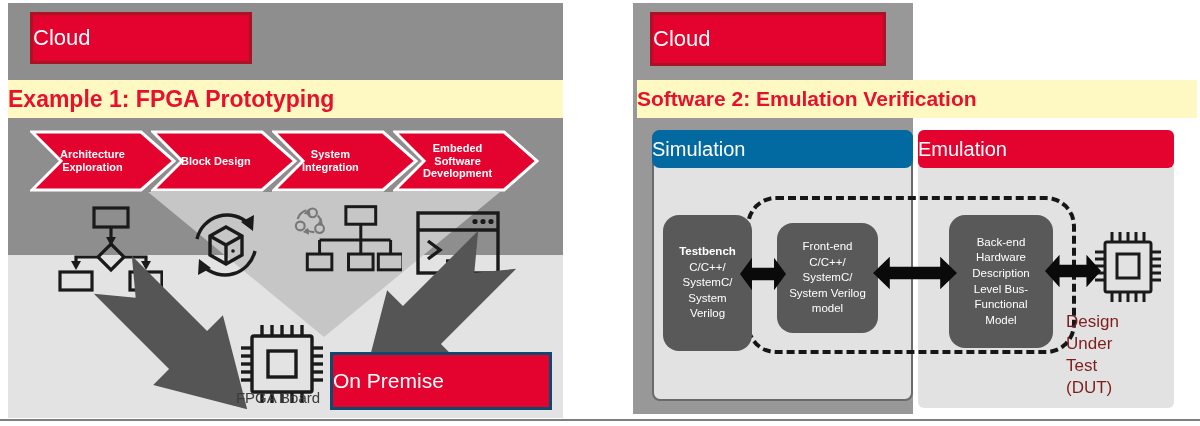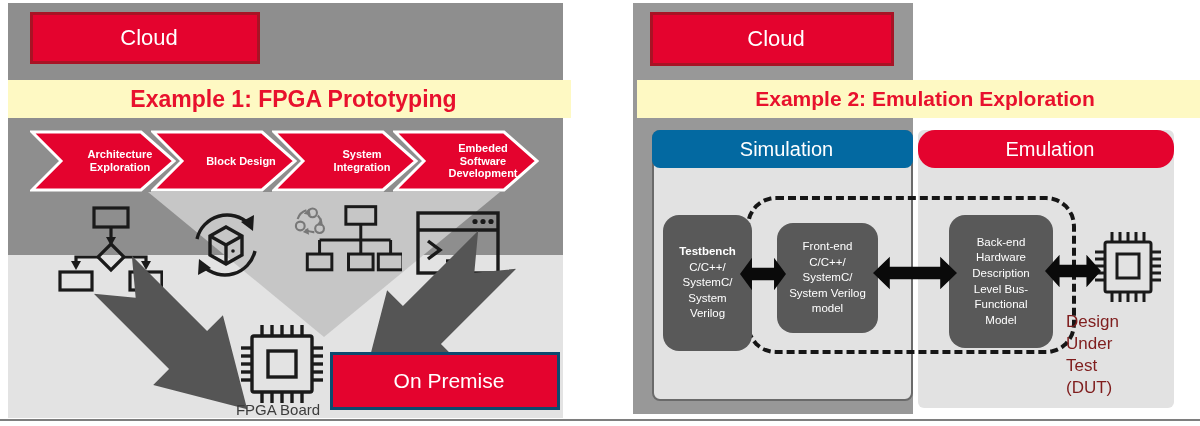--- a/index.html
+++ b/index.html
@@ -1,21 +1,21 @@
 <!DOCTYPE html>
 <html><head>
 <meta charset="utf-8">
 <style>
   html,body{margin:0;padding:0;background:#ffffff;}
   .canvas{position:relative;width:1200px;height:426px;background:#ffffff;overflow:hidden;
           font-family:"Liberation Sans",sans-serif;}
 
   
   .abs{position:absolute;}
-  .flexc{display:flex;align-items:center;justify-content:center;padding-left:8px;}
+  .flexc{display:flex;align-items:center;justify-content:flex-start;}
   .pre{white-space:pre-line;}
   .cloud-box{background:#e4032e;border:3px solid #a81325;color:#fff;font-size:22px;}
   .banner{background:#fef9c3;color:#e8112d;font-weight:bold;}
 
   
   .diag-left{left:8px;top:3px;width:555px;height:415px;}
   .dl-band{left:0;top:0;width:555px;height:252px;background:#8e8e8e;}
   .dl-lower{left:0;top:252px;width:555px;height:163px;background:#e3e3e3;}
   .dl-triangle{left:140px;top:189px;width:352px;height:145px;background:#c6c6c6;
                clip-path:polygon(0 0,100% 0,50% 100%);z-index:2;}
@@ -24,36 +24,36 @@
   .chev{top:127px;width:146px;height:62px;z-index:3;}
   .chev svg{position:absolute;left:0;top:0;}
   .chev-label{position:absolute;left:30px;right:4px;top:0;bottom:0;color:#fff;
               font-size:11px;font-weight:600;line-height:1.18;text-align:center;}
   .icon{z-index:3;}
   .big-arrow{background:#555555;z-index:4;
              clip-path:polygon(0 26%,56% 26%,56% 6%,100% 50%,56% 94%,56% 74%,0 74%,17% 50%);}
   .ba-left{left:77px;top:283px;width:190px;height:112px;transform:rotate(45deg);}
   .ba-right{left:327px;top:258px;width:190px;height:112px;transform:rotate(135deg);}
   .fpga-chip{left:228px;top:320px;z-index:5;}
-  .fpga-label{left:180px;top:398px;width:180px;text-align:center;color:#3c3c3c;font-size:15px;z-index:5;}
+  .fpga-label{left:180px;top:386px;width:180px;text-align:center;color:#3c3c3c;font-size:15px;z-index:5;}
   .on-premise{left:322px;top:349px;width:216px;height:52px;background:#e4032e;
               border:3px solid #0c4a6e;color:#fff;font-size:21px;z-index:5;}
 
   
   .diag-right{left:633px;top:3px;width:564px;height:415px;}
   .dr-column{left:0;top:0;width:280px;height:411px;background:#989898;}
   .dr-cloud{left:17px;top:9px;width:230px;height:48px;z-index:3;}
   .dr-banner{left:4px;top:77px;width:560px;height:38px;font-size:21px;z-index:3;}
   .panel{top:127px;background:#e2e2e2;z-index:2;}
   .sim-panel{left:19px;width:257px;height:267px;border:2px solid #6a6a6a;border-radius:8px;}
   .emu-panel{left:285px;width:256px;height:278px;border-radius:6px;}
   .panel-header{position:absolute;left:-2px;right:-2px;top:-2px;height:38px;border-radius:8px;
                 color:#fff;font-size:20px;}
   .sim-header{background:#0369a1;}
-  .emu-header{background:#e4032e;left:0;right:0;top:0;border-radius:17px;}
+  .emu-header{background:#e4032e;left:0;right:0;top:0;border-radius:6px;}
   .dashed-box{left:113px;top:193px;width:322px;height:150px;border:4px dashed #161616;
               border-radius:30px;z-index:4;}
   .nbox{background:#595959;border-radius:16px;color:#fff;font-size:11.5px;line-height:1.35;
         text-align:center;z-index:5;display:flex;flex-direction:column;align-items:center;justify-content:center;}
   .nb-test{left:30px;top:212px;width:89px;height:136px;}
   .nb-front{left:144px;top:220px;width:101px;height:110px;}
   .nb-back{left:316px;top:212px;width:104px;height:133px;}
   .darrow{z-index:6;}
   .dut-chip{left:458px;top:227px;z-index:5;}
   .dut-label{left:433px;top:308px;width:124px;text-align:left;color:#7f1d1d;
@@ -217,21 +217,21 @@
   </div>
 
   <div class="abs diag-right">
     <div class="abs dr-column"></div>
 
     <div class="abs flexc cloud-box dr-cloud">
       <span>Cloud</span>
     </div>
 
     <div class="abs flexc banner dr-banner">
-      <span>Example 2: Emulation Exploration</span>
+      <span>Software 2: Emulation Verification</span>
     </div>
 
     <div class="abs panel sim-panel">
       <div class="panel-header sim-header flexc">
         <span>Simulation</span>
       </div>
     </div>
 
     <div class="abs panel emu-panel">
       <div class="panel-header emu-header flexc">

